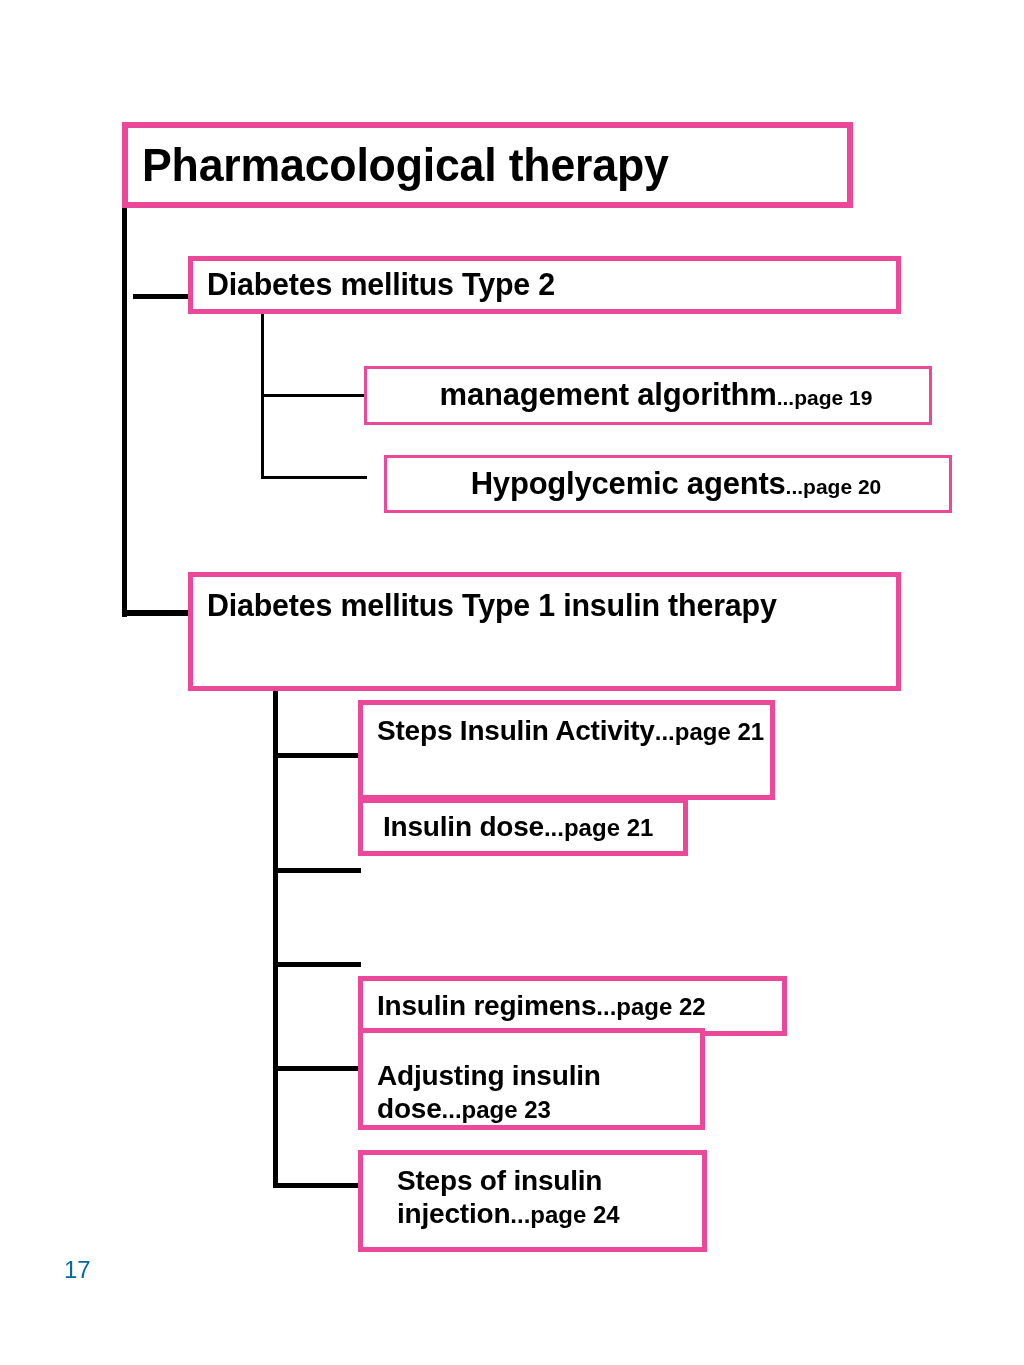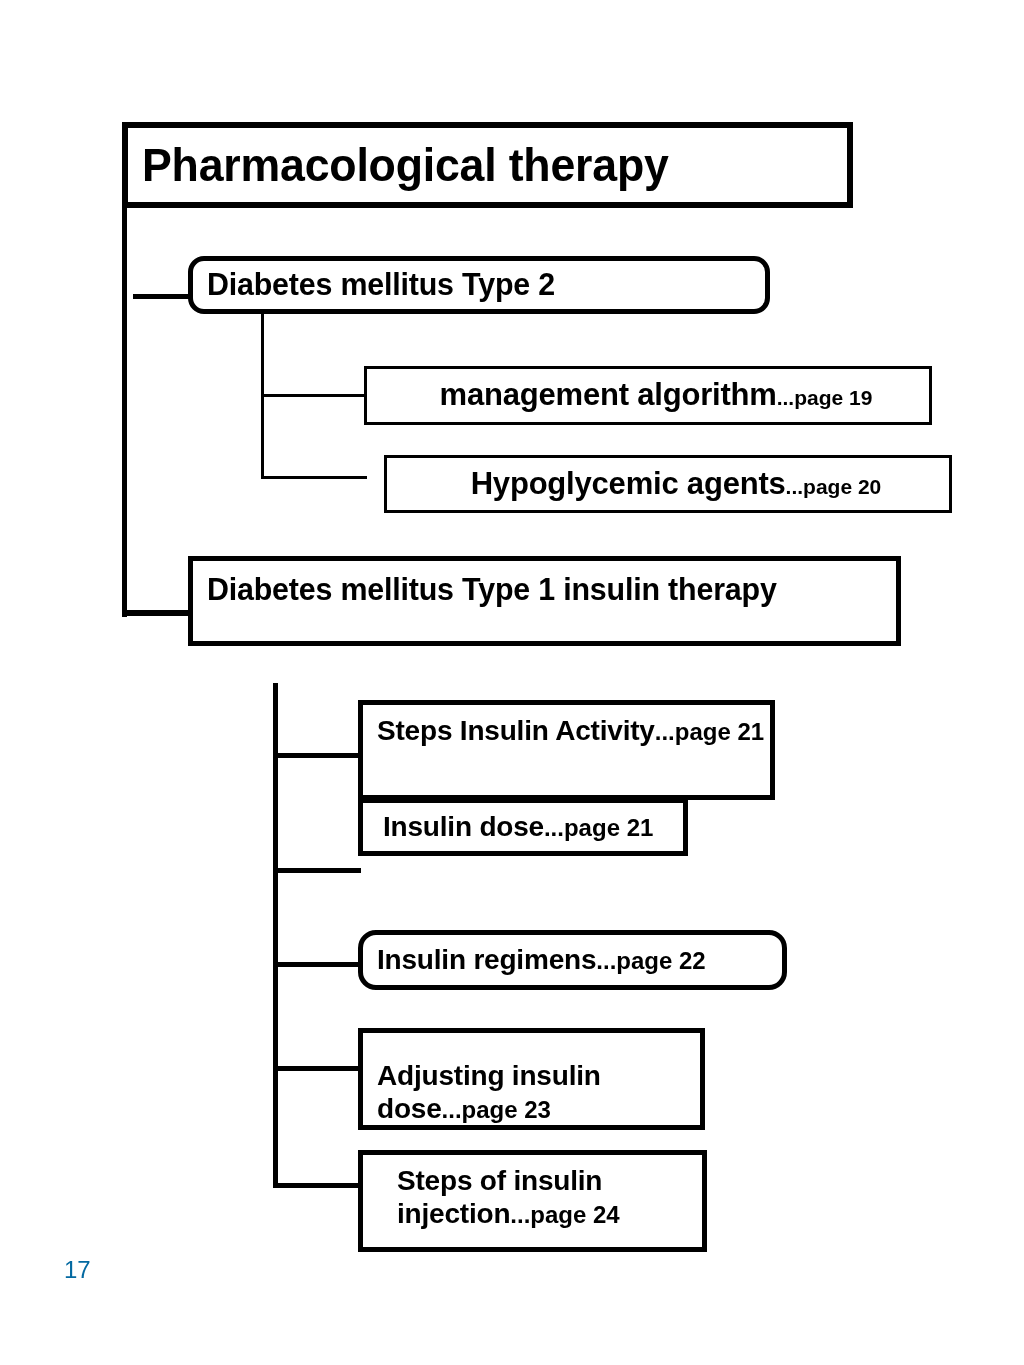--- a/index.html
+++ b/index.html
@@ -16,21 +16,21 @@
     overflow: hidden;
     font-family: "Liberation Sans", "DejaVu Sans", sans-serif;
     -webkit-font-smoothing: antialiased;
   }
 
   
   .node {
     position: absolute;
     box-sizing: border-box;
     background: #ffffff;
-    border: 5px solid #000000;
+    border: 5px solid #ec4899;
     display: flex;
     align-items: center;
     color: #000000;
   }
   .node .txt {
     display: block;
     width: 100%;
     font-weight: bold;
     line-height: 1.18;
     letter-spacing: -0.2px;
@@ -54,22 +54,22 @@
     transform-origin: left center;
   }
 
   
   .lvl2 {
     border-width: 5px;
     padding: 0 0 0 14px;
   }
   .lvl2 .txt { font-size: 32px; transform: scaleX(0.95); transform-origin: left center; }
 
-  #n-dm2 { left: 188px; top: 256px; width: 582px; height: 58px; border-radius: 16px; }
-  #n-dm1 { left: 188px; top: 556px; width: 713px; height: 90px; align-items: flex-start; padding-top: 10px; }
+  #n-dm2 { left: 188px; top: 256px; width: 713px; height: 58px; }
+  #n-dm1 { left: 188px; top: 572px; width: 713px; height: 119px; align-items: flex-start; padding-top: 10px; }
 
   
   .lvl3a {
     border-width: 3px;
     padding: 0 0 0 16px;
     text-align: center;
   }
   .lvl3a .txt { font-size: 31px; }
   .lvl3a .page { font-size: 21px; }
 
@@ -79,21 +79,21 @@
   
   .lvl3b {
     border-width: 5px;
     padding: 0 0 0 14px;
   }
   .lvl3b .txt { font-size: 28px; }
   .lvl3b .page { font-size: 24px; }
 
   #n-hai   { left: 358px; top: 700px;  width: 417px; height: 100px; align-items: flex-start; padding-top: 9px; }
   #n-dose  { left: 358px; top: 798px;  width: 330px; height: 58px; padding-left: 20px; }
-  #n-reg   { left: 358px; top: 930px;  width: 429px; height: 60px; border-radius: 18px; }
+  #n-reg   { left: 358px; top: 976px;  width: 429px; height: 60px; }
   #n-adj   { left: 358px; top: 1028px; width: 347px; height: 102px; align-items: flex-end; padding-top: 9px; }
   #n-steps { left: 358px; top: 1150px; width: 349px; height: 102px; align-items: flex-start; padding-top: 9px; padding-left: 34px; }
 
   
   .conn { position: absolute; background: #000000; }
   .conn.v { width: 5px; }
   .conn.h { height: 5px; }
   .conn.thin-v { width: 3px; }
   .conn.thin-h { height: 3px; }
 

